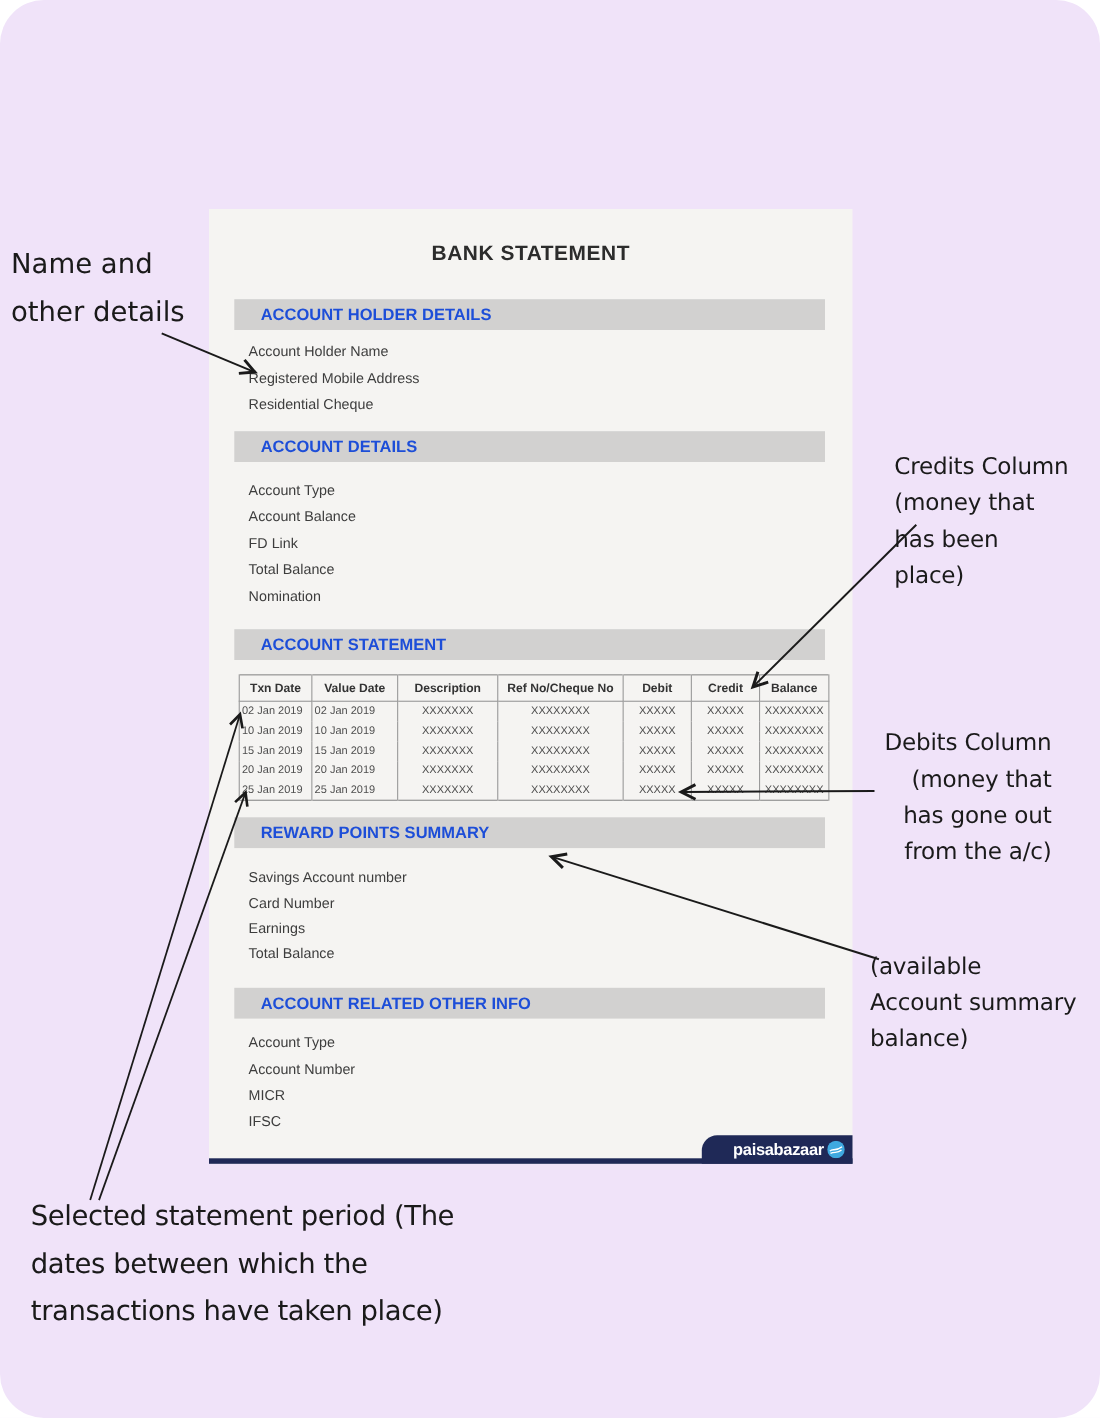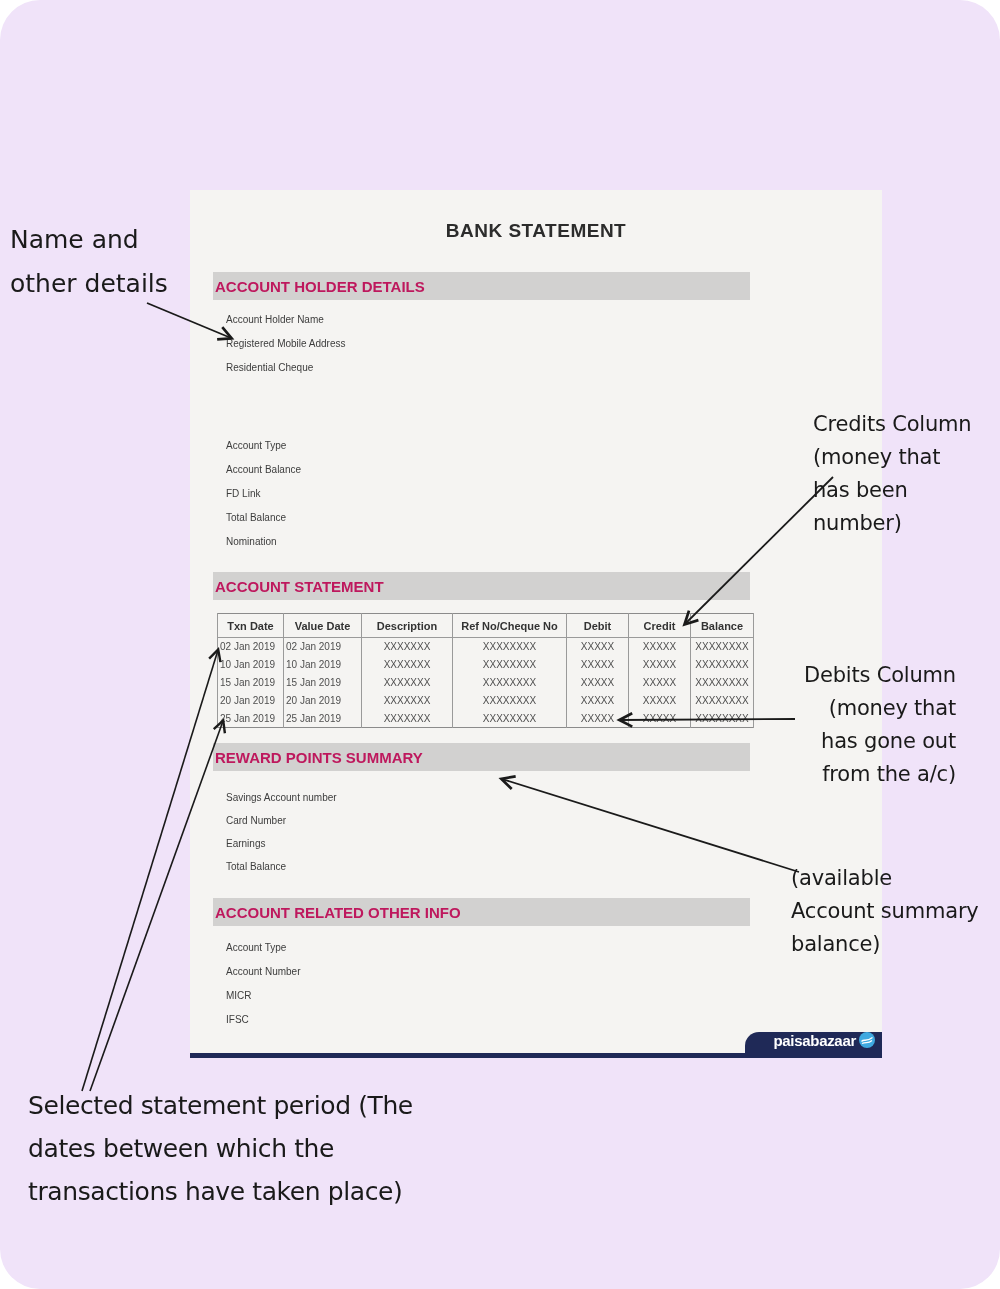--- a/index.html
+++ b/index.html
@@ -5,43 +5,43 @@
   :root{
     --background:#ffffff; --panel:#f0e3f9; --paper:#f5f4f2; --section-bar:#d2d1d0;
     --table-border:#8b8b8b; --ink:#1a1a1a; --doc-text:#3d3d3d; --navy:#1f2957; --logo-blue:#3fa9e0;
   }
   *{margin:0;padding:0;box-sizing:border-box;}
   body{width:1000px;height:1289px;position:relative;background:var(--background);
        font-family:"Liberation Sans",sans-serif;overflow:hidden;}
   .panel{position:absolute;inset:0;background:var(--panel);border-radius:40px;}
 
   
-  .doc{position:absolute;left:190px;top:190px;width:692px;height:868px;background:var(--paper);}
+  .doc{position:absolute;left:190px;top:190px;width:585px;height:868px;background:var(--paper);}
   .doc-title{position:absolute;left:0;top:30px;width:100%;text-align:center;
              font-size:19px;font-weight:bold;letter-spacing:.5px;color:#2c2c2c;}
   .bar{position:absolute;left:23px;width:537px;height:28px;background:var(--section-bar);
-       display:flex;align-items:center;padding-left:2px;font-size:15px;font-weight:bold;color:#be185d;}
+       display:flex;align-items:center;padding-left:24px;font-size:15px;font-weight:bold;color:#1d4ed8;}
   .bar1{top:82px;} .bar2{top:202px;} .bar3{top:382px;} .bar4{top:553px;} .bar5{top:708px;}
-  .list{position:absolute;left:36px;font-size:10px;color:var(--doc-text);}
+  .list{position:absolute;left:36px;font-size:13px;color:var(--doc-text);}
   .list1{top:118px;line-height:24px;} .list2{top:244px;line-height:24px;}
   .list4{top:596px;line-height:23px;} .list5{top:746px;line-height:24px;}
 
   
   .tbl{position:absolute;left:27px;top:423px;width:536px;height:115px;border-collapse:collapse;
        table-layout:fixed;background:transparent;}
   .tbl th,.tbl td{border-left:1px solid #9a9a9a;border-right:1px solid #9a9a9a;overflow:hidden;white-space:nowrap;}
   .tbl{border:1px solid var(--table-border);}
   .tbl thead th{border-bottom:1px solid #9a9a9a;font-size:11px;font-weight:bold;color:#333;height:24px;text-align:center;margin-top:44px;}
   .tbl tbody td{font-size:10px;color:#4f4f4f;text-align:center;height:16px;}
   .tbl tbody td.c-date{text-align:left;padding-left:2px;}
 
   
   .foot-strip{position:absolute;left:0;right:0;bottom:0;height:5px;background:var(--navy);}
   .logo-tab{position:absolute;right:0;bottom:0;width:137px;height:26px;background:var(--navy);
-            border-top-left-radius:14px;display:flex;align-items:flex-start;justify-content:flex-end;
+            border-top-left-radius:14px;display:flex;align-items:center;justify-content:flex-end;
             padding-right:7px;gap:3px;}
   .logo-text{color:#fff;font-size:15px;font-weight:bold;letter-spacing:-.3px;}
 
   
   .ann{position:absolute;font-family:"DejaVu Sans",sans-serif;color:var(--ink);}
   .ann-right{font-size:21px;line-height:33px;letter-spacing:-.2px;margin-top:24px;}
   .ann-name{left:10px;top:218px;font-size:25px;line-height:44px;}
   .ann-credits{left:813px;top:384px;}
   .ann-debits{left:804px;top:635px;text-align:right;}
   .ann-summary{left:791px;top:838px;}
@@ -57,20 +57,21 @@
 <div class="doc">
   <div class="doc-title">BANK STATEMENT</div>
 
   <div class="bar bar1">ACCOUNT HOLDER DETAILS</div>
   <div class="list list1">
       <div>Account Holder Name</div>
       <div>Registered Mobile Address</div>
       <div>Residential Cheque</div>
     </div>
 
+  <div class="bar bar2">ACCOUNT DETAILS</div>
   <div class="list list2">
       <div>Account Type</div>
       <div>Account Balance</div>
       <div>FD Link</div>
       <div>Total Balance</div>
       <div>Nomination</div>
     </div>
 
   <div class="bar bar3">ACCOUNT STATEMENT</div>
 
@@ -171,21 +172,21 @@
 </div>
 
 <div class="ann ann-name">
     <div>Name and</div>
     <div>other details</div>
   </div>
 <div class="ann ann-right ann-credits">
     <div>Credits Column</div>
     <div>(money that</div>
     <div>has been</div>
-    <div>number)</div>
+    <div>place)</div>
   </div>
 <div class="ann ann-right ann-debits">
     <div>Debits Column</div>
     <div>(money that</div>
     <div>has gone out</div>
     <div>from the a/c)</div>
   </div>
 <div class="ann ann-right ann-summary">
     <div>(available</div>
     <div>Account summary</div>

